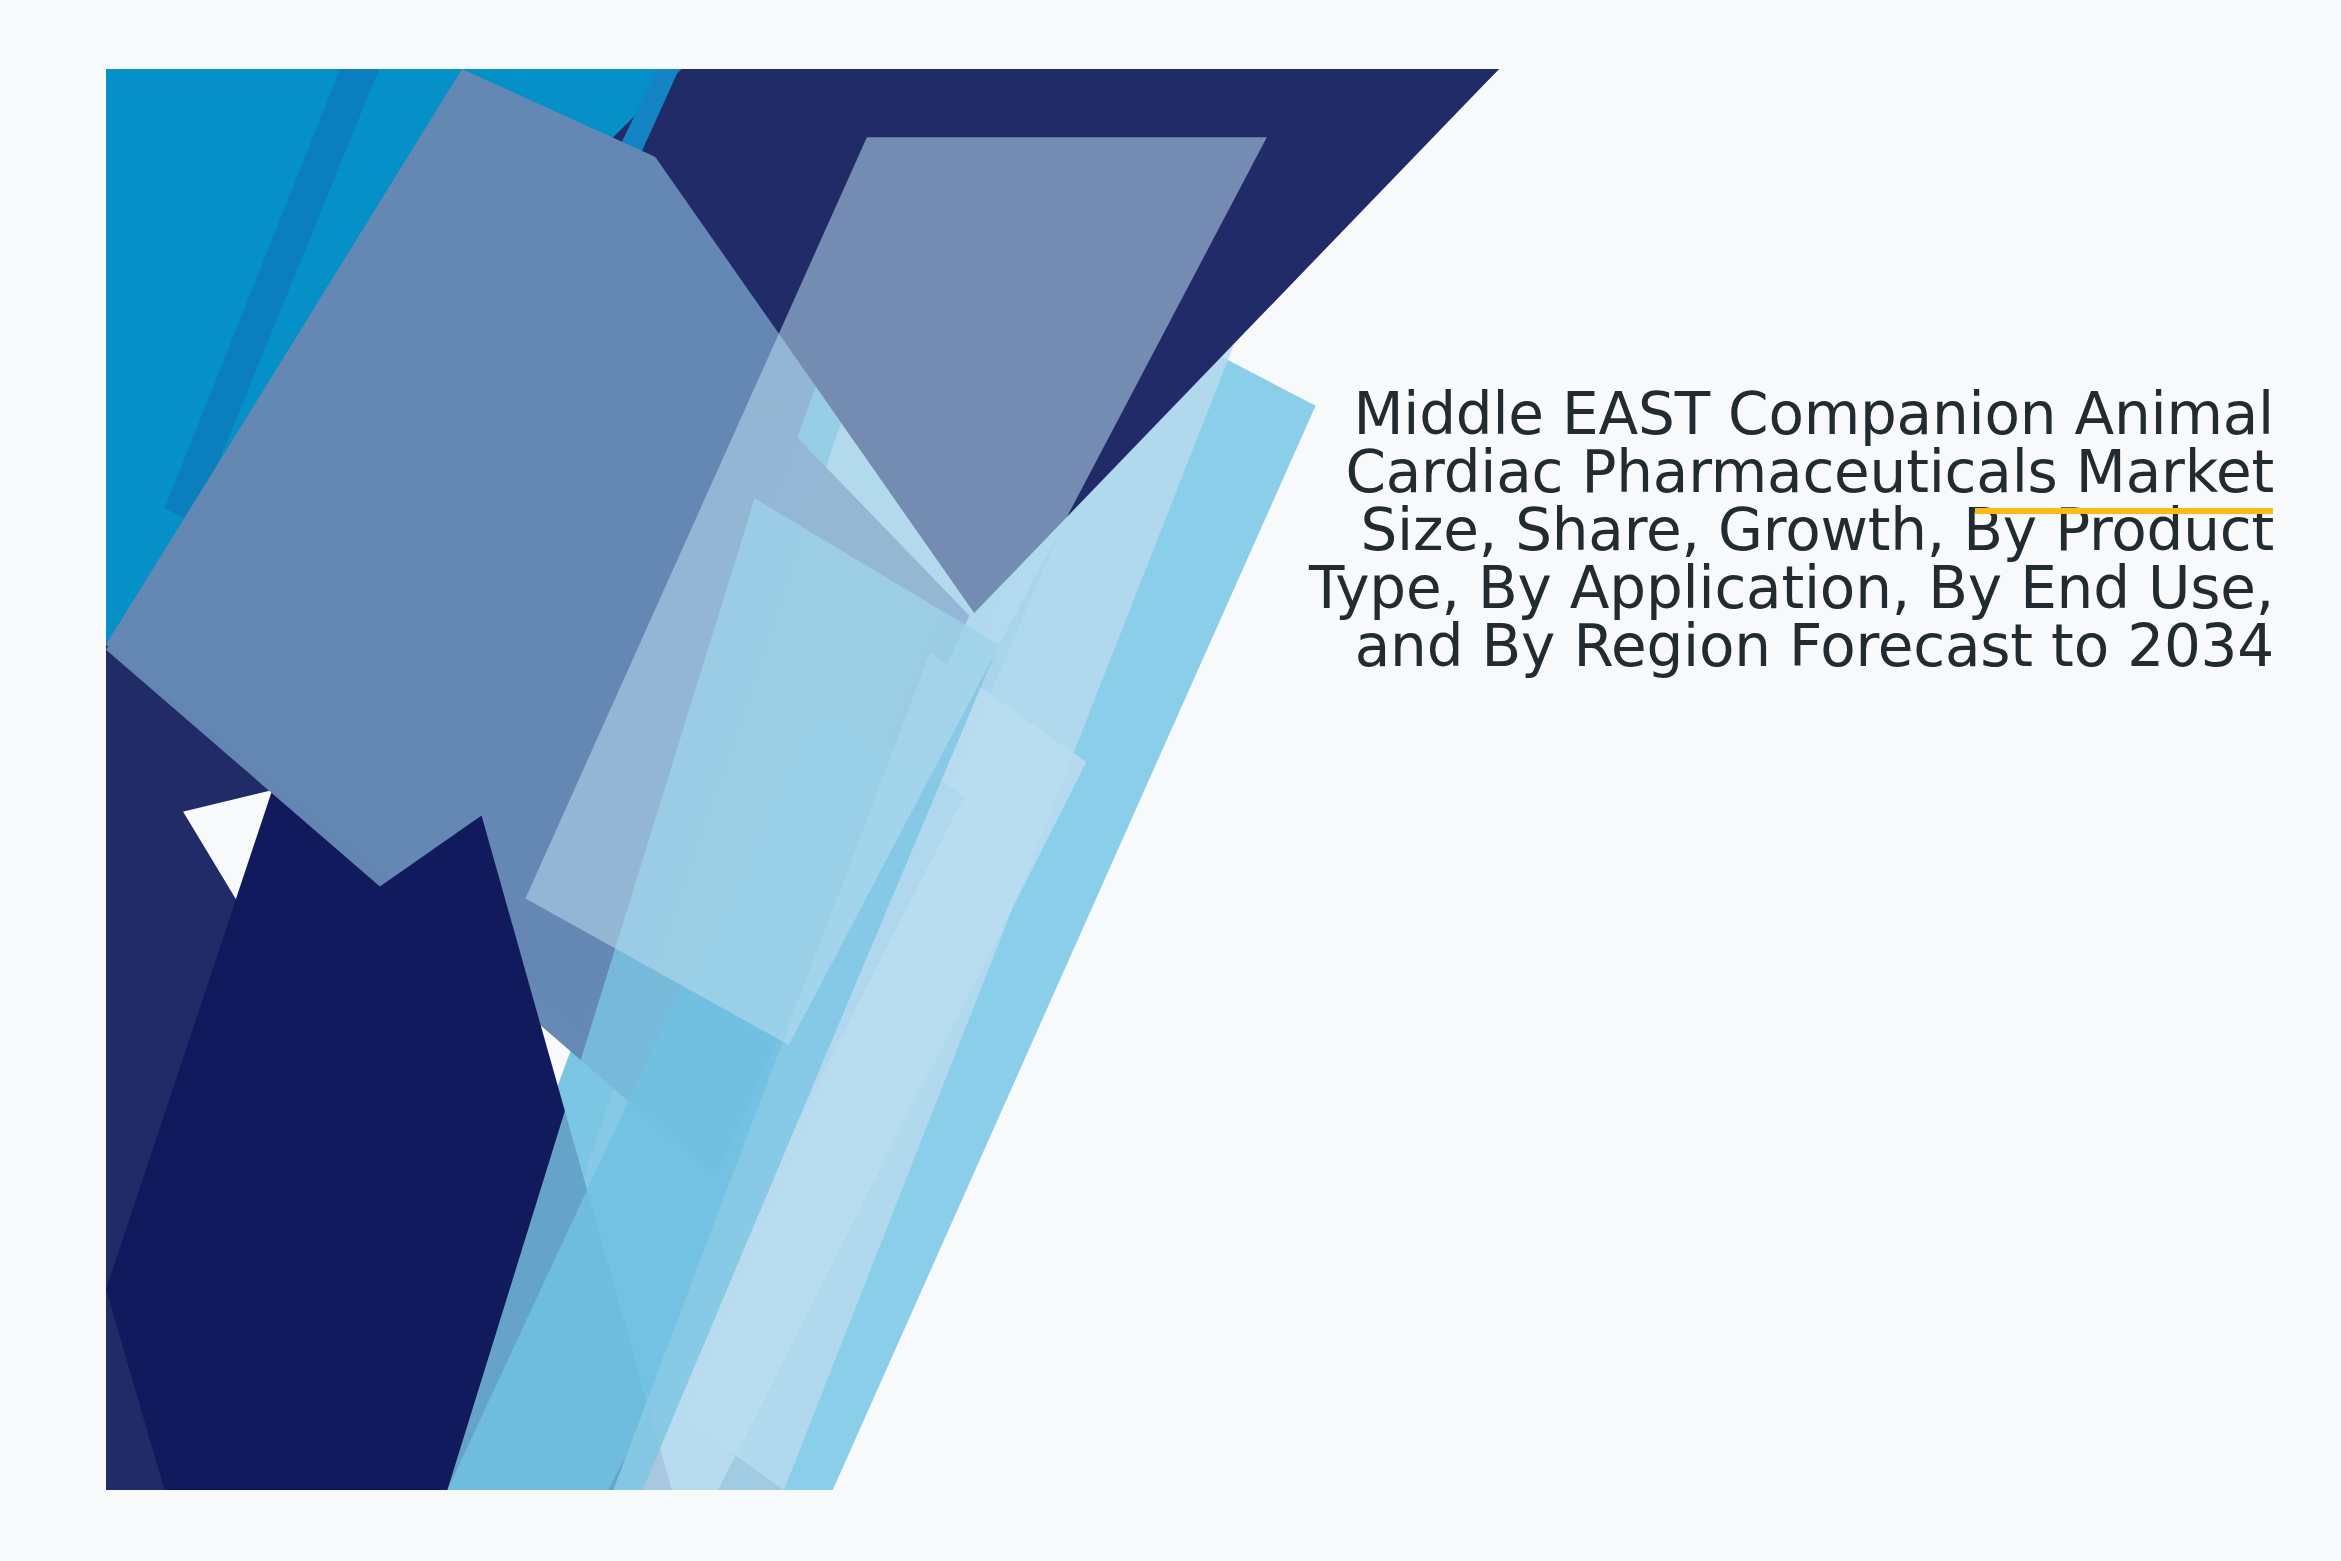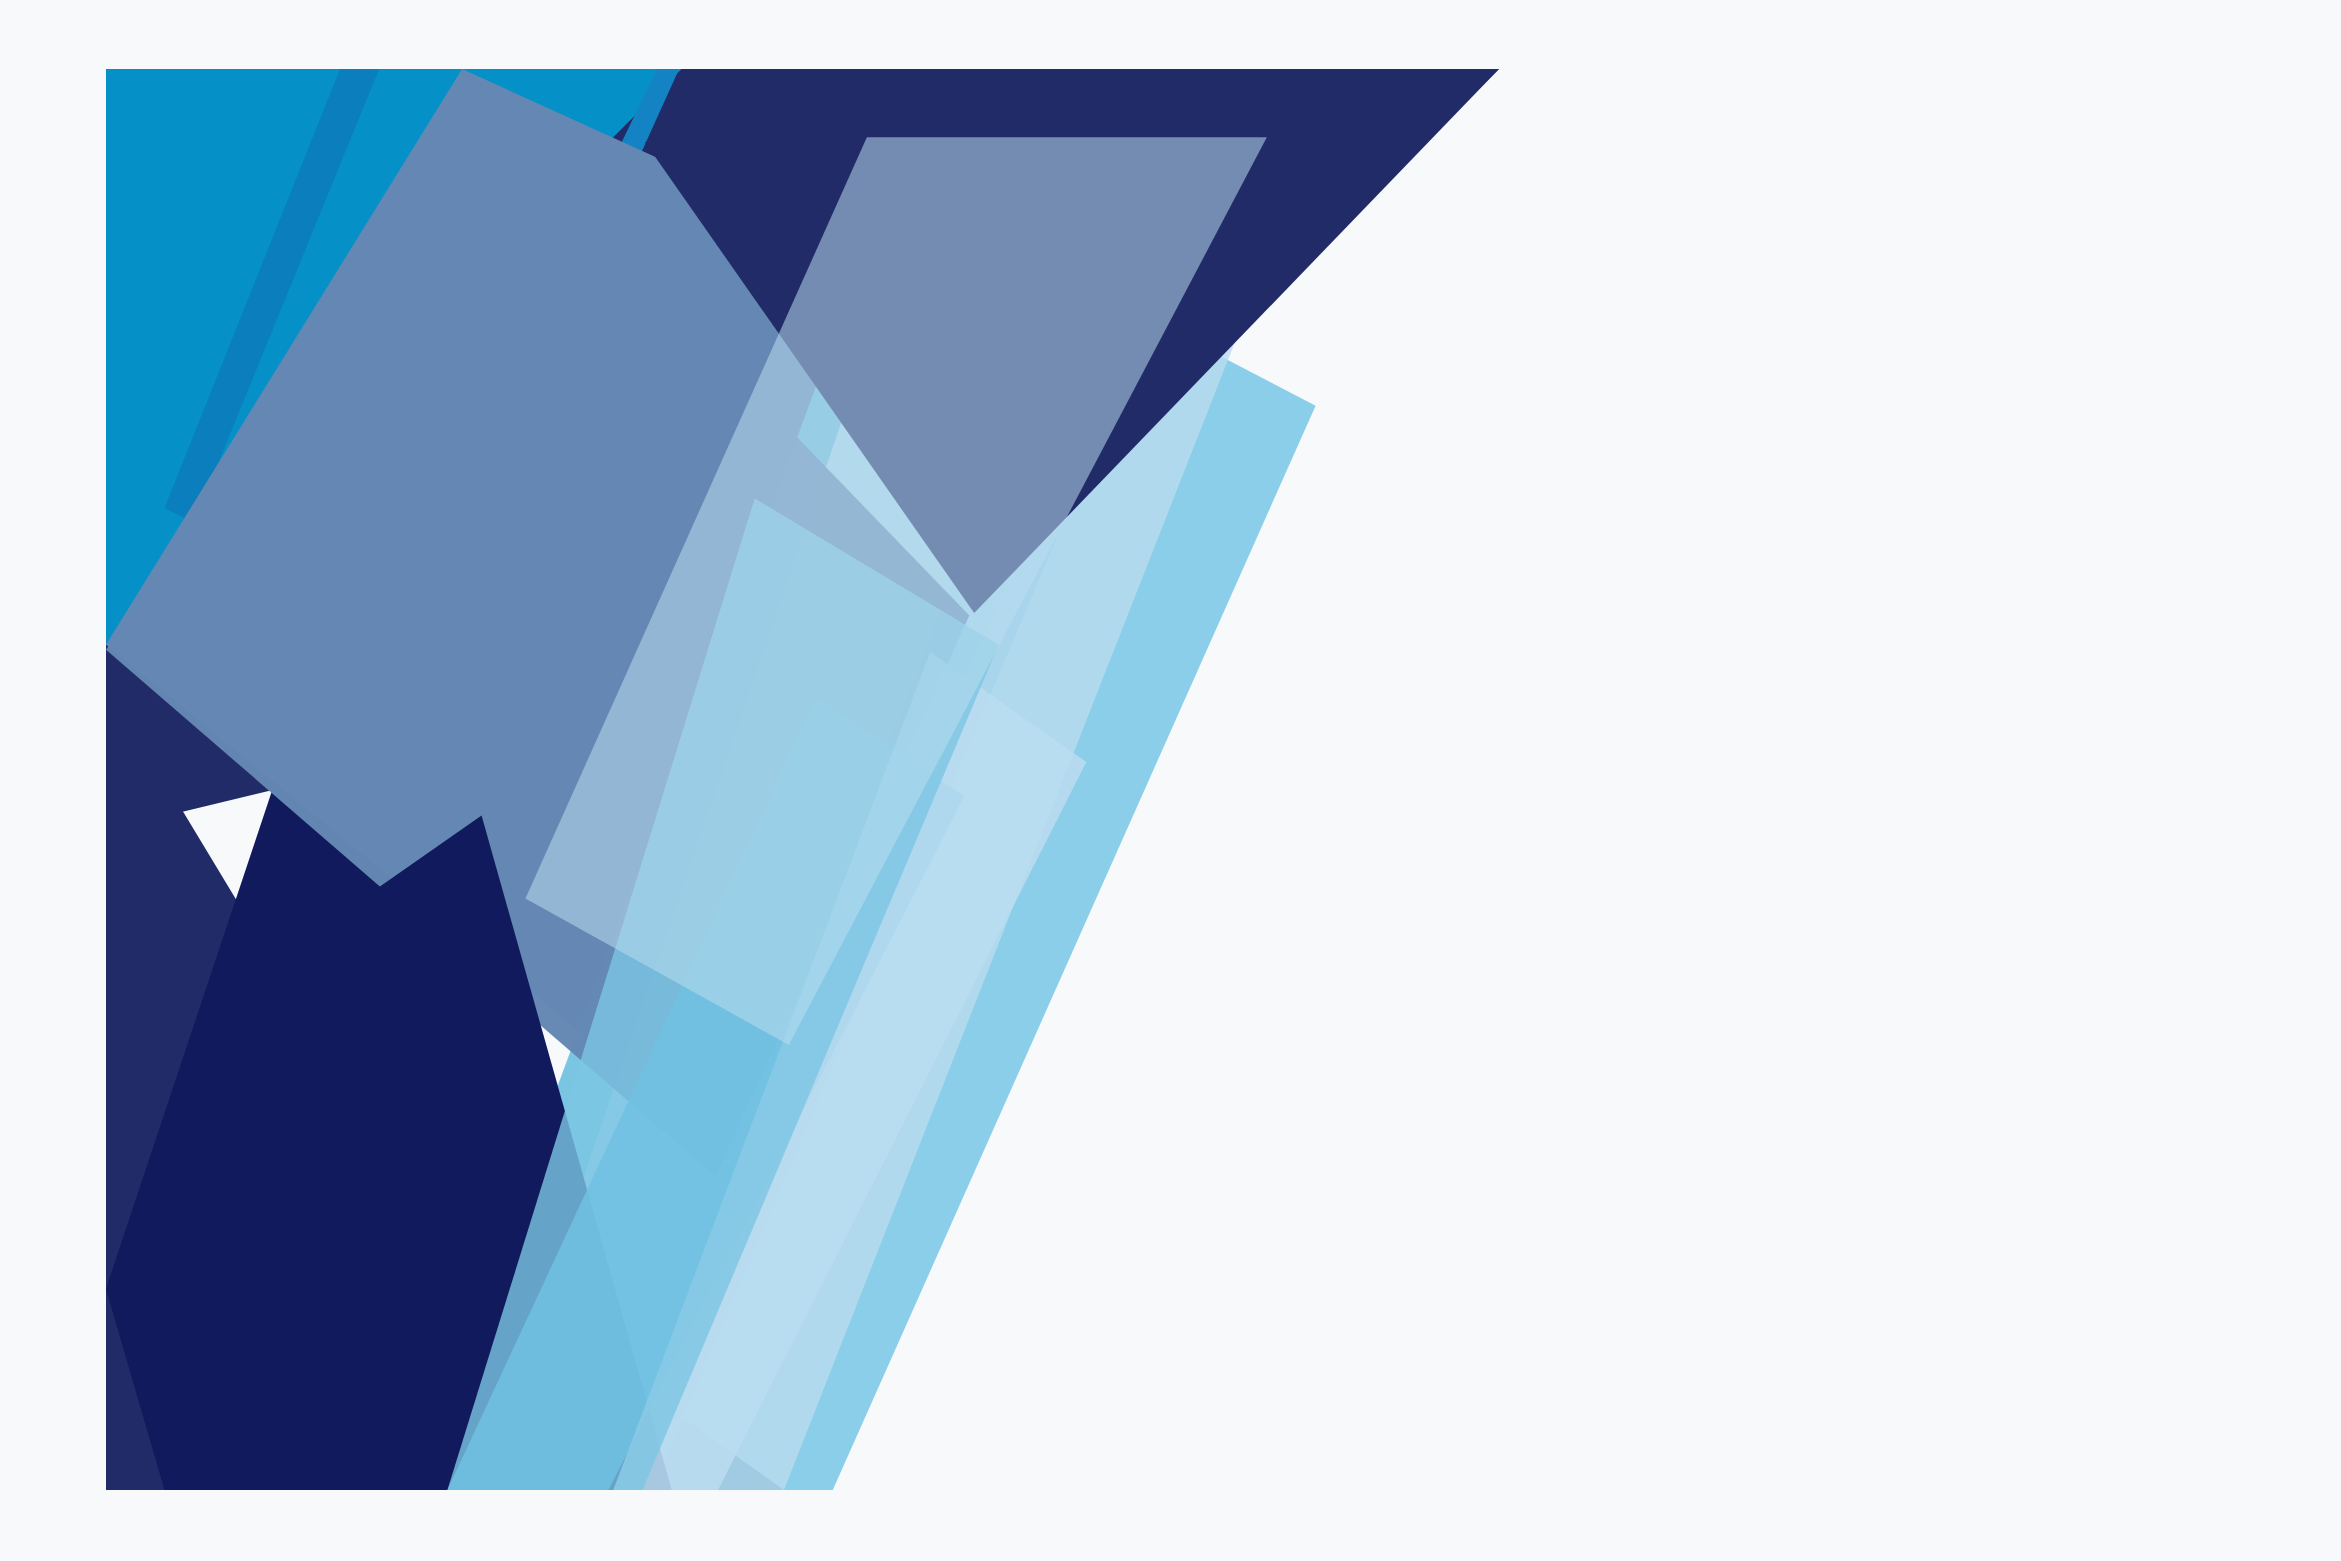--- a/index.html
+++ b/index.html
@@ -123,16 +123,26 @@
 
       <polygon points="1690,1195 2010,1420 1255,2912 1040,2912" fill="#b9dcef" opacity="0.9"></polygon>
 
       <polygon points="1330,880 1830,1180 1100,2912 700,2912" fill="#7cc6e4" opacity="0.80"></polygon>
 
       <polygon points="1560,140 2380,140 1400,2000 860,1700" fill="#b9dcef" opacity="0.55"></polygon>
 
     </svg>
   </div>
 
+  <div id="title-block">
+    <h1 id="page-title">Middle EAST Companion Animal
+Cardiac Pharmaceuticals Market
+Size, Share, Growth, By Product
+Type, By Application, By End Use,
+and By Region Forecast to 2034</h1>
+    <div id="title-underline-wrap">
+      <div id="market-highlight"></div>
+    </div>
+  </div>
 
 
 </div>
 
 
 </body></html>

